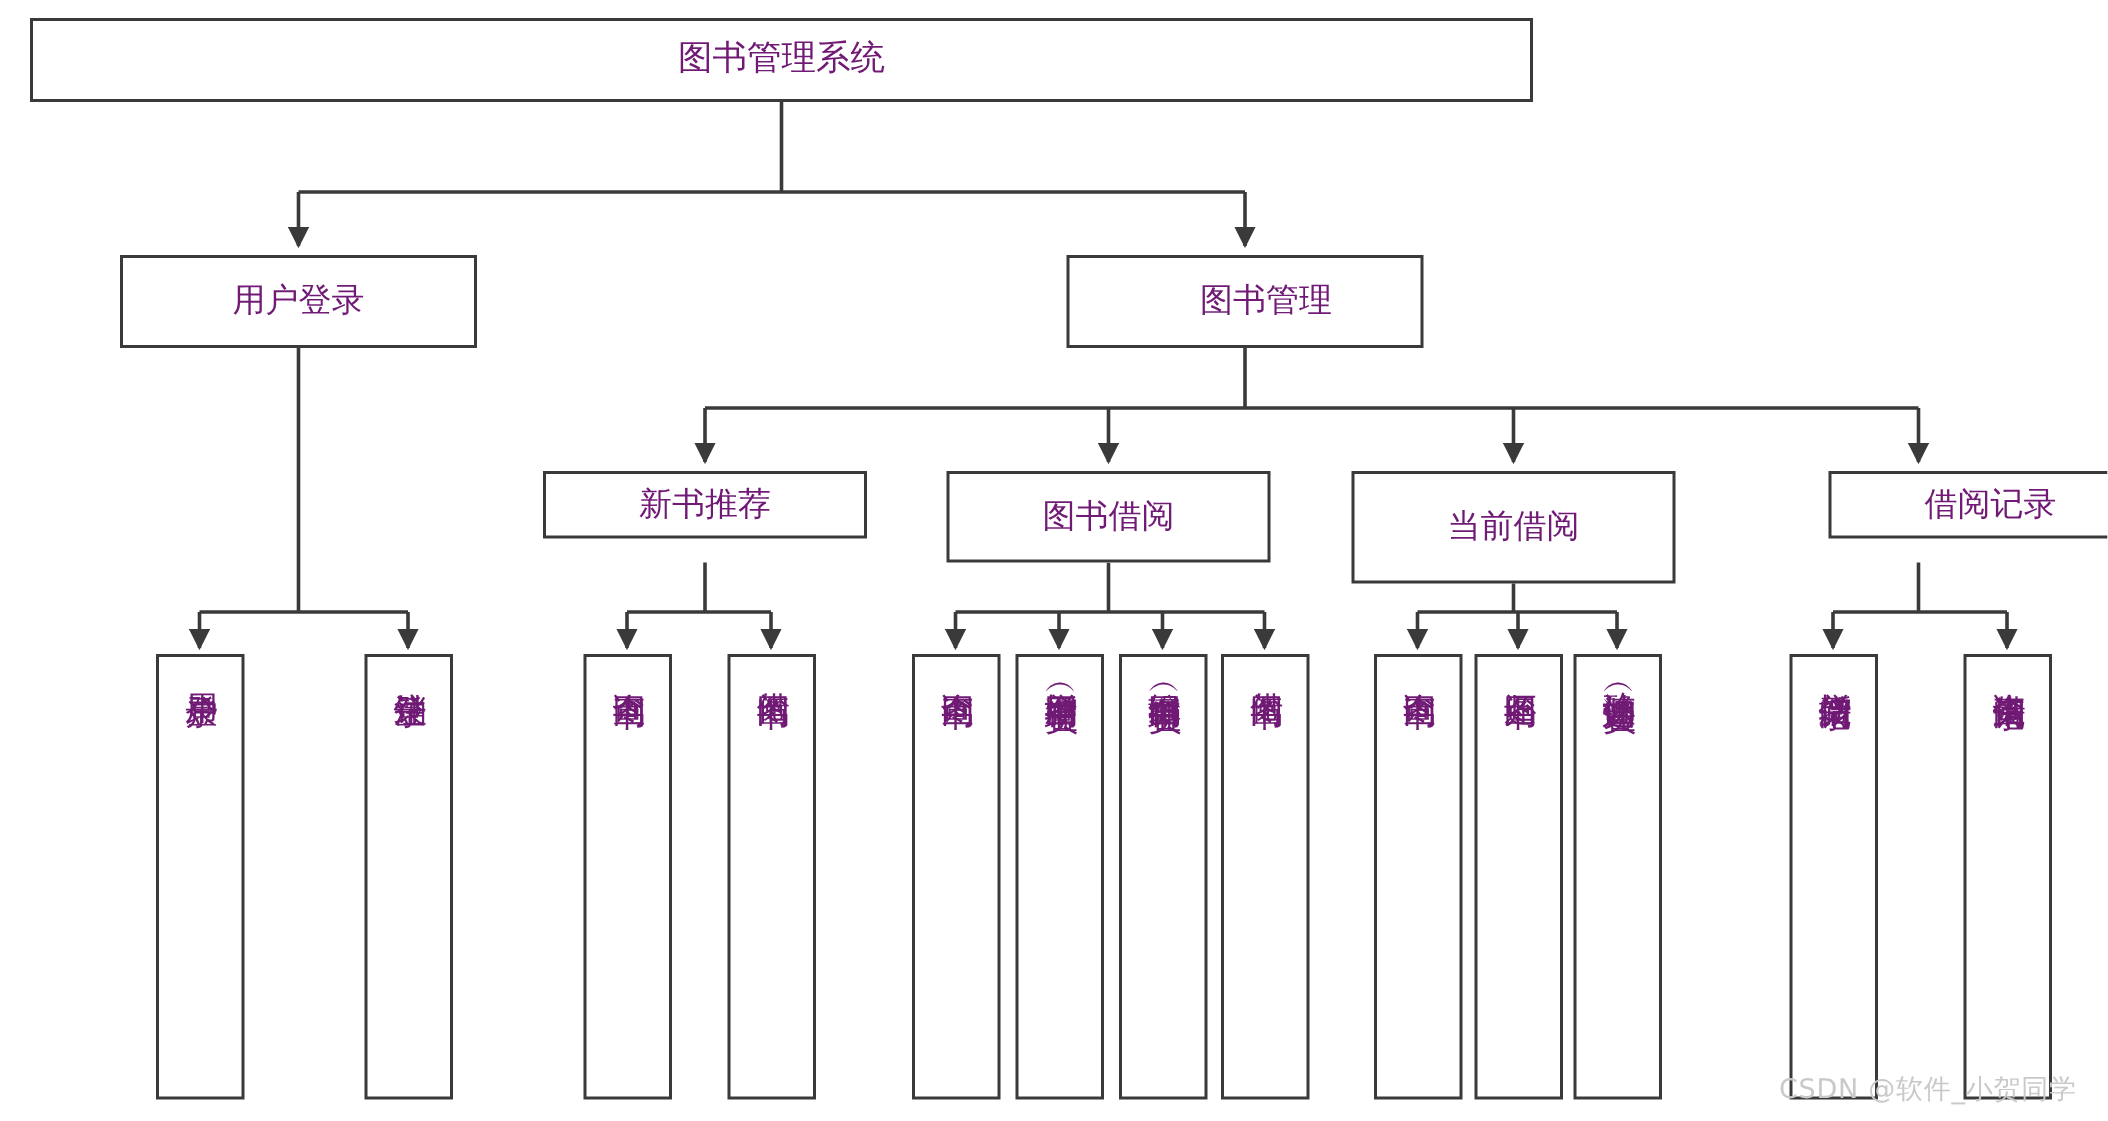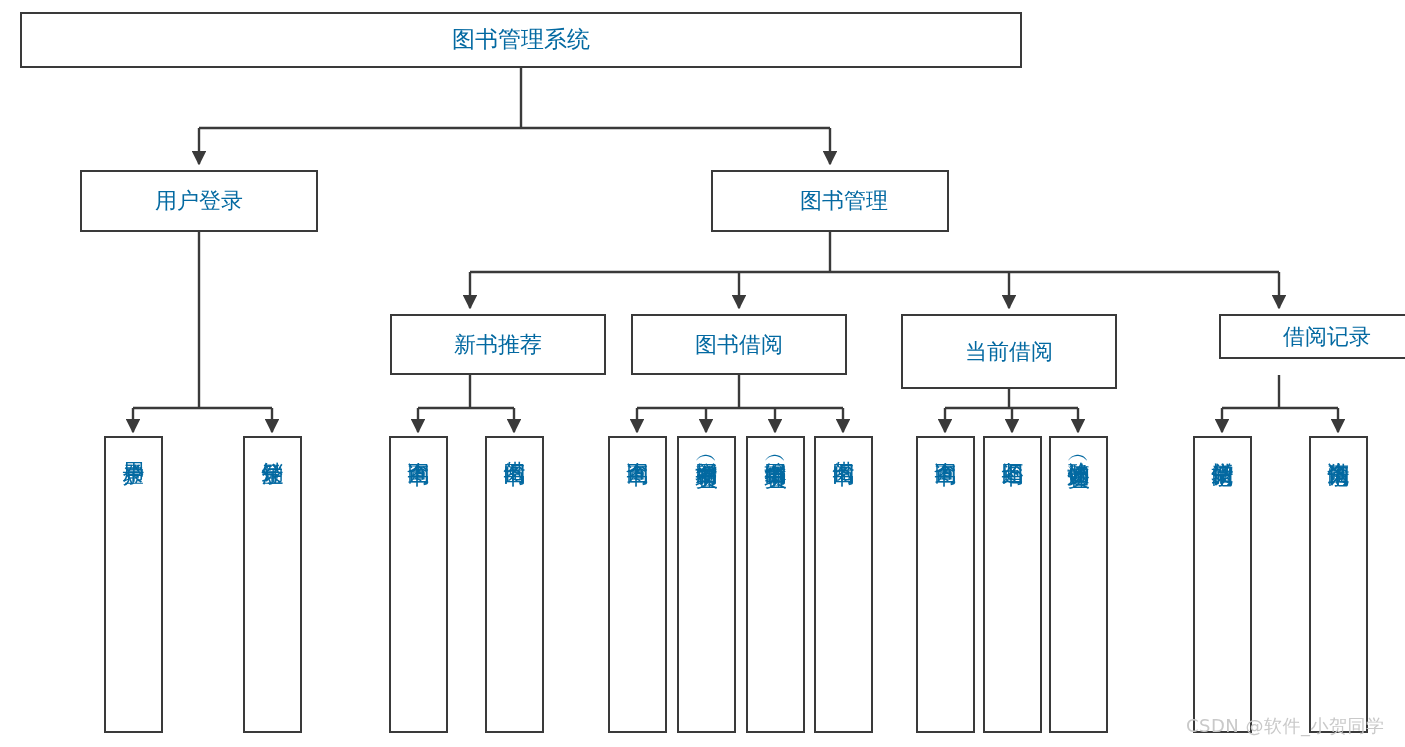--- a/index.html
+++ b/index.html
@@ -26,21 +26,21 @@
   }
   .node {
     position: absolute;
     box-sizing: border-box;
     border: 2px solid #3a3a3a;
     background: #ffffff;
     display: flex;
     align-items: center;
     justify-content: center;
     text-align: center;
-    color: #0369a1;
+    color: #701a75;
     z-index: 2;
   }
   .node .lbl {
     display: block;
     line-height: 1.18;
   }
   
   .h-node {
     font-size: 22px;
   }
@@ -130,21 +130,21 @@
     <span class="lbl">图书管理系统</span>
   </div>
 
   <div class="node h-node" style="left:80px; top:170px; width:238px; height:62px;">
     <span class="lbl">用户登录</span>
   </div>
   <div class="node h-node" style="left:711px; top:170px; width:238px; height:62px;padding-left:28px;">
     <span class="lbl">图书管理</span>
   </div>
 
-  <div class="node h-node" style="left:362px; top:314px; width:216px; height:61px;margin-left:28px;">
+  <div class="node h-node" style="left:362px; top:314px; width:216px; height:45px;">
     <span class="lbl">新书推荐</span>
   </div>
   <div class="node h-node" style="left:631px; top:314px; width:216px; height:61px;">
     <span class="lbl">图书借阅</span>
   </div>
   <div class="node h-node" style="left:901px; top:314px; width:216px; height:75px;">
     <span class="lbl">当前借阅</span>
   </div>
   <div class="node h-node" style="left:1171px; top:314px; width:216px; height:45px;margin-left:48px;">
     <span class="lbl">借阅记录</span>

